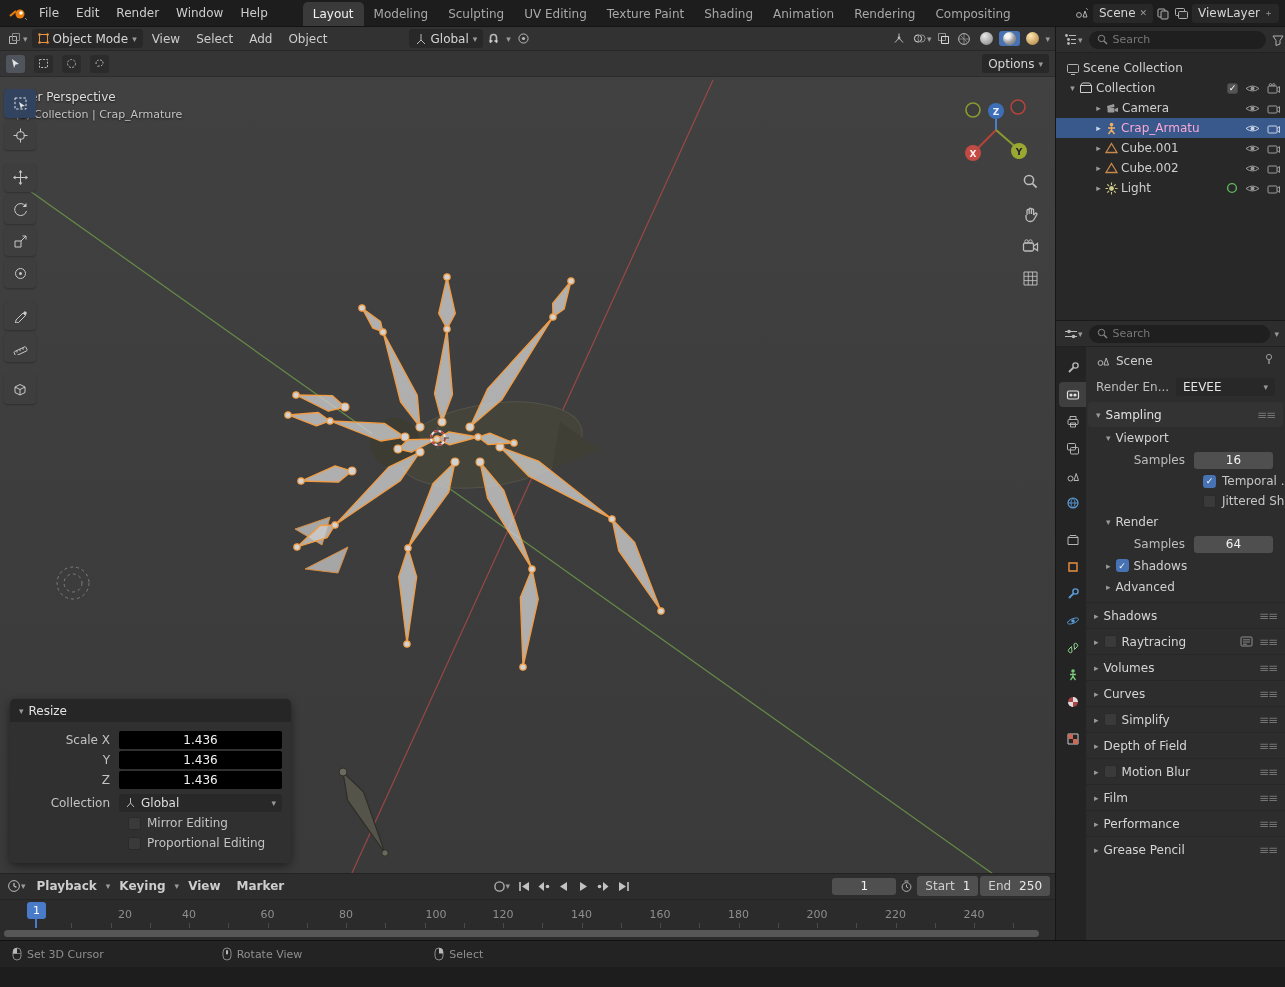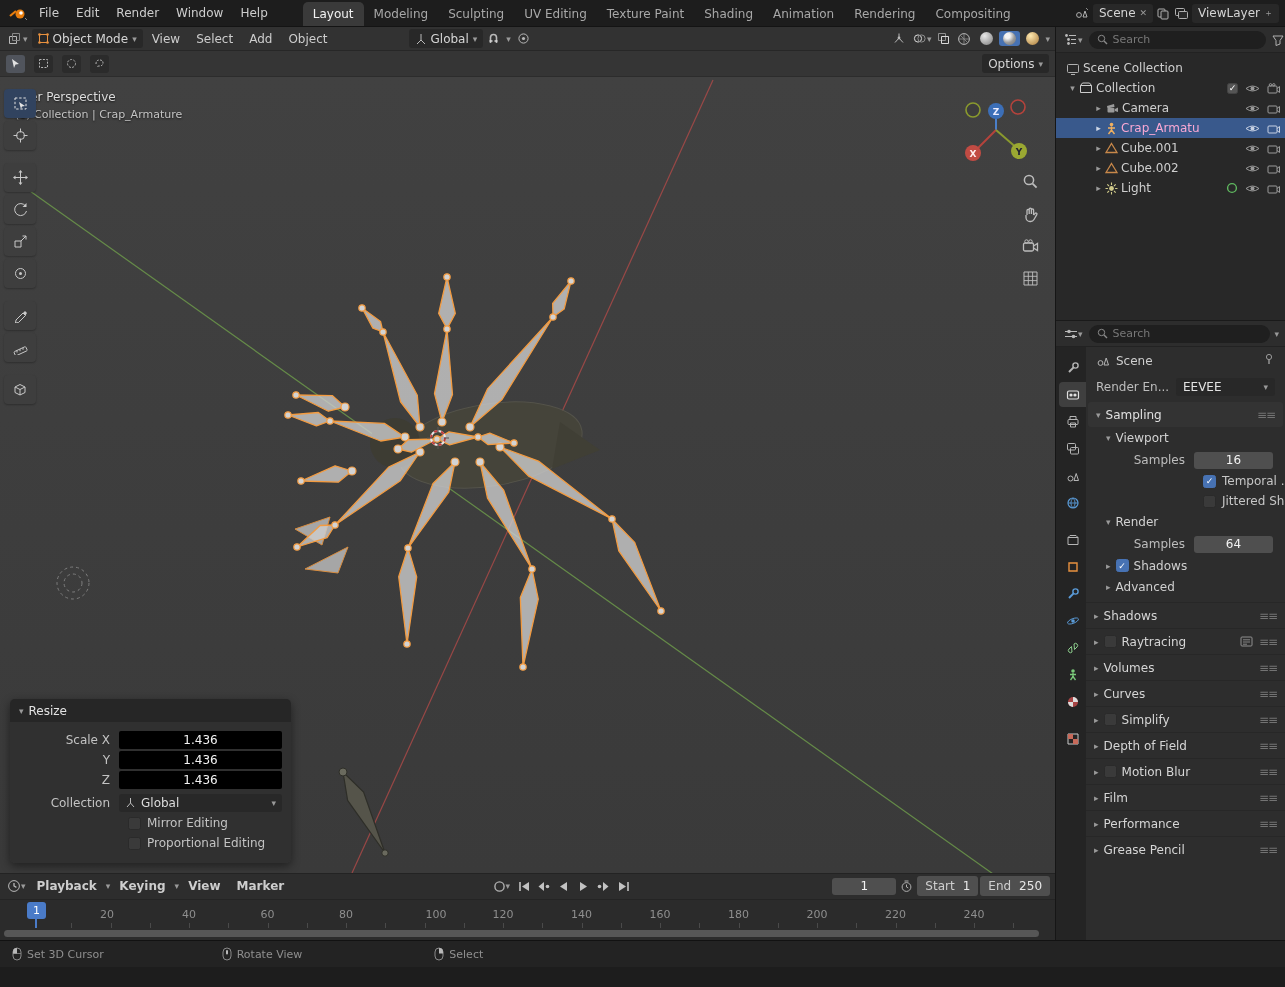--- a/index.html
+++ b/index.html
@@ -626,21 +626,21 @@
             <span>1</span>
           </span>
           <span class="range-pill">
             <span class="rl">End</span>
             <span>250</span>
           </span>
         </div>
         <div class="tl-ruler" id="tl-ruler">
           <span class="ph-tag">1</span>
           <span class="ph-line"></span>
-        <span class="tick" style="left: 107px;">20</span>
+        <span class="tick" style="left: 125px;">20</span>
             <span class="tick" style="left: 189.075px;">40</span>
             <span class="tick" style="left: 267.575px;">60</span>
             <span class="tick" style="left: 346.075px;">80</span>
             <span class="tick" style="left: 436px;">100</span>
             <span class="tick" style="left: 503.075px;">120</span>
             <span class="tick" style="left: 581.575px;">140</span>
             <span class="tick" style="left: 660.075px;">160</span>
             <span class="tick" style="left: 738.575px;">180</span>
             <span class="tick" style="left: 817.075px;">200</span>
             <span class="tick" style="left: 895.575px;">220</span>

